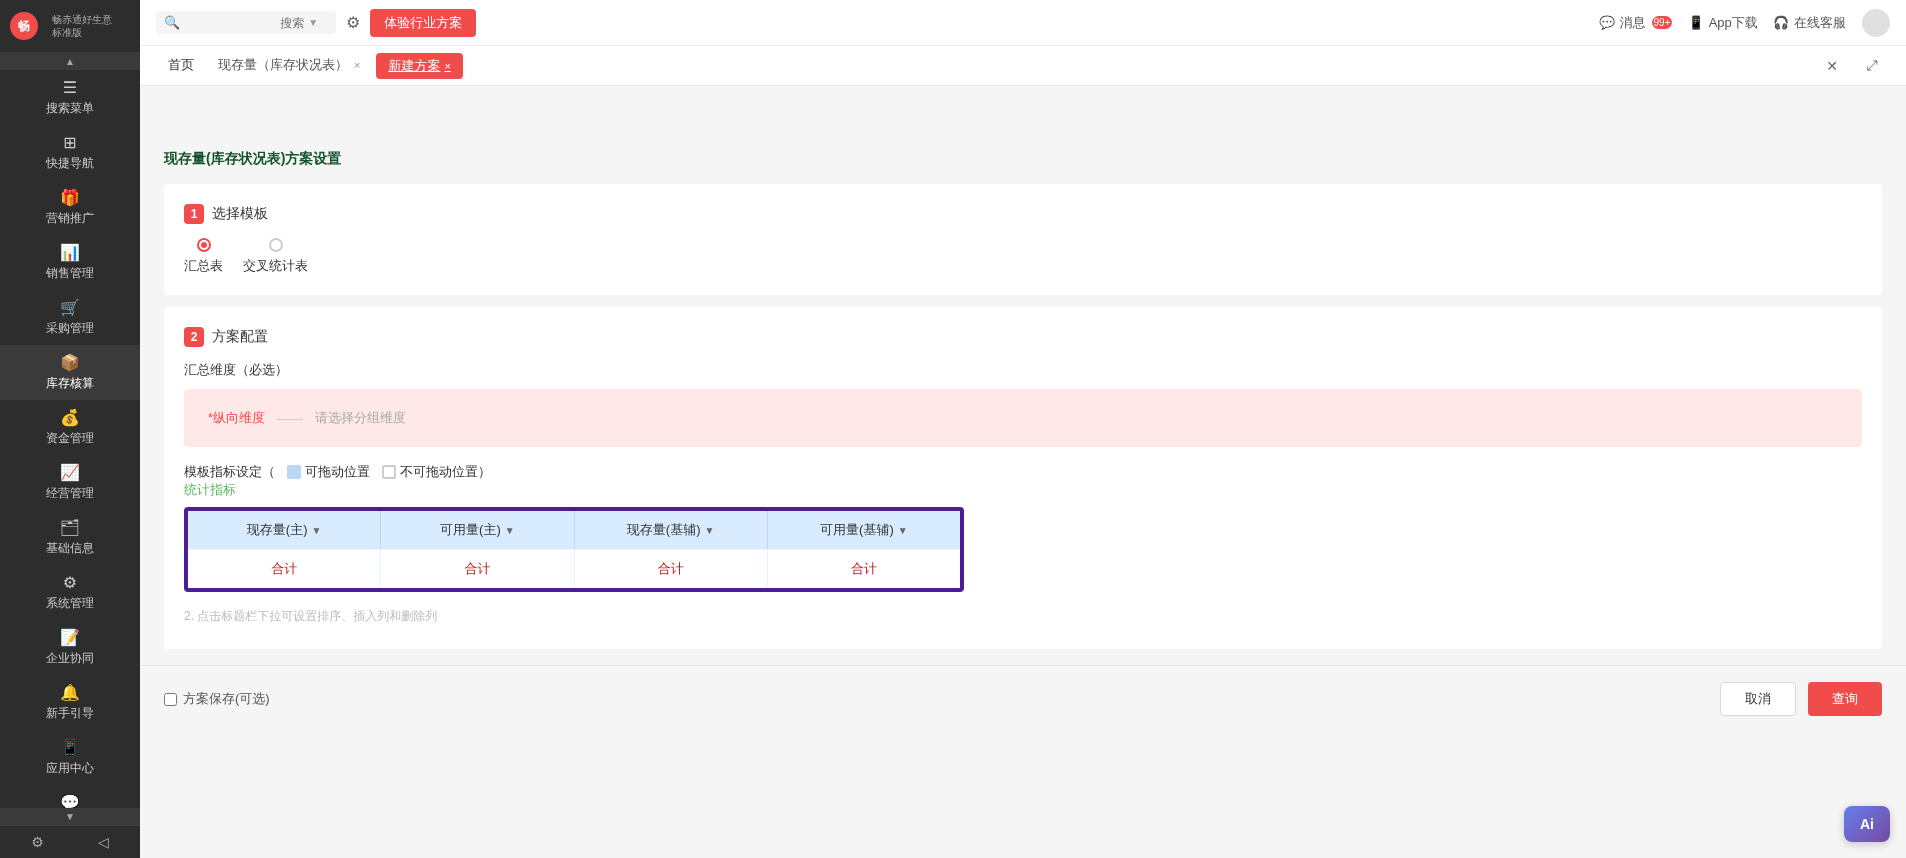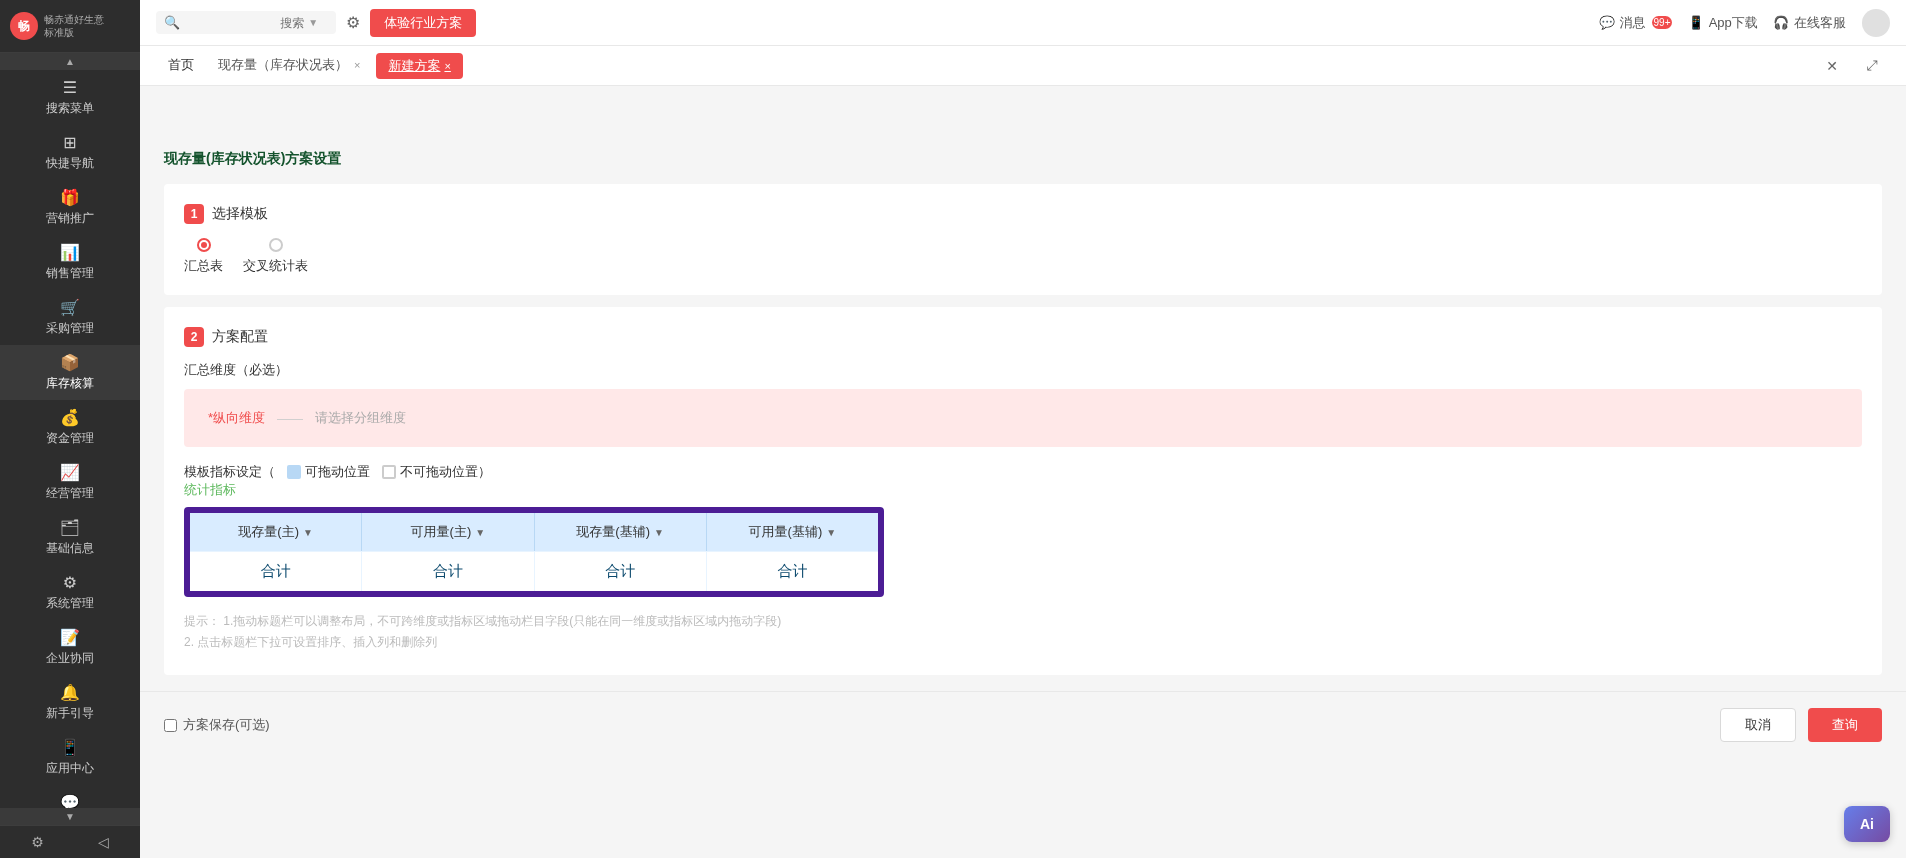--- a/index.html
+++ b/index.html
@@ -22,21 +22,21 @@
       gap: 6px;
       border-bottom: 1px solid #3d3d3d;
     }
     .sidebar-logo-icon {
       width: 28px; height: 28px;
       background: #f04c4c;
       border-radius: 50%;
       display: flex; align-items: center; justify-content: center;
       font-size: 12px; color: #fff; font-weight: bold;
     }
-    .sidebar-logo-text { font-size: 12px; color: #fff; line-height: 1.3; }
+    .sidebar-logo-text { font-size: 12px; color: #fff; line-height: 1.3; margin-left: 8px; }
     .sidebar-logo-text span { display: block; font-size: 10px; color: #aaa; }
     .sidebar-scroll-up, .sidebar-scroll-down {
       background: #3a3a3a; color: #aaa; text-align: center; padding: 3px; cursor: pointer; font-size: 10px;
     }
     .sidebar-nav { flex: 1; overflow: hidden; }
     .sidebar-item {
       display: flex; flex-direction: column; align-items: center; padding: 8px 4px;
       cursor: pointer; color: #ccc; font-size: 12px; gap: 3px;
     }
     .sidebar-item.active { color: #fff; background: #3a3a3a; }
@@ -138,31 +138,31 @@
     .draggable-indicator {
       display: flex; align-items: center; gap: 4px;
     }
     .drag-box { width: 14px; height: 14px; background: #b8d8f5; border-radius: 2px; }
     .no-drag-box {
       width: 14px; height: 14px; border: 2px solid #ccc; border-radius: 2px; background: #fff;
     }
     .stat-section-title { color: #5cb85c; font-size: 13px; font-weight: 500; margin-bottom: 8px; }
 
     
-    .stat-table { border: 6px solid #4c1d95; border-radius: 4px; overflow: hidden; width: 700px; }
+    .stat-table { border: 4px solid #4c1d95; border-radius: 4px; overflow: hidden; width: 780px; }
     .stat-table-header { display: flex; background: #d9ecff; }
     .stat-table-header-cell {
       flex: 1; padding: 10px 12px; font-size: 13px; color: #333;
       display: flex; align-items: center; justify-content: center; gap: 4px;
       border-right: 1px solid #b8d8f5;
     }
     .stat-table-header-cell:last-child { border-right: none; }
     .stat-table-body { display: flex; }
     .stat-table-body-cell {
-      flex: 1; padding: 10px 12px; font-size: 15px; color: #0c4a6e; text-align: center;
+      flex: 1; padding: 10px 12px; font-size: 13px; color: #b91c1c; text-align: center;
       border-right: 1px solid #e8f4ff; border-top: 1px solid #e8f4ff;
     }
     .stat-table-body-cell:last-child { border-right: none; }
     .chevron-icon { color: #666; font-size: 10px; }
 
     
     .tips { margin-top: 16px; font-size: 12px; color: #bbb; }
     .tips p { margin-bottom: 4px; }
 
     
@@ -396,21 +396,20 @@
             </div>
             <div class="stat-table-body">
               <div class="stat-table-body-cell">合计</div>
               <div class="stat-table-body-cell">合计</div>
               <div class="stat-table-body-cell">合计</div>
               <div class="stat-table-body-cell">合计</div>
             </div>
           </div>
 
           <div class="tips">
-            <p>提示：   1.拖动标题栏可以调整布局，不可跨维度或指标区域拖动栏目字段(只能在同一维度或指标区域内拖动字段)</p>
             <p>   2. 点击标题栏下拉可设置排序、插入列和删除列</p>
           </div>
         </div>
       </div>
     </div>
 
     <div class="footer-area">
       <div class="save-option">
         <input type="checkbox" style="">
         <span>方案保存(可选)</span>

